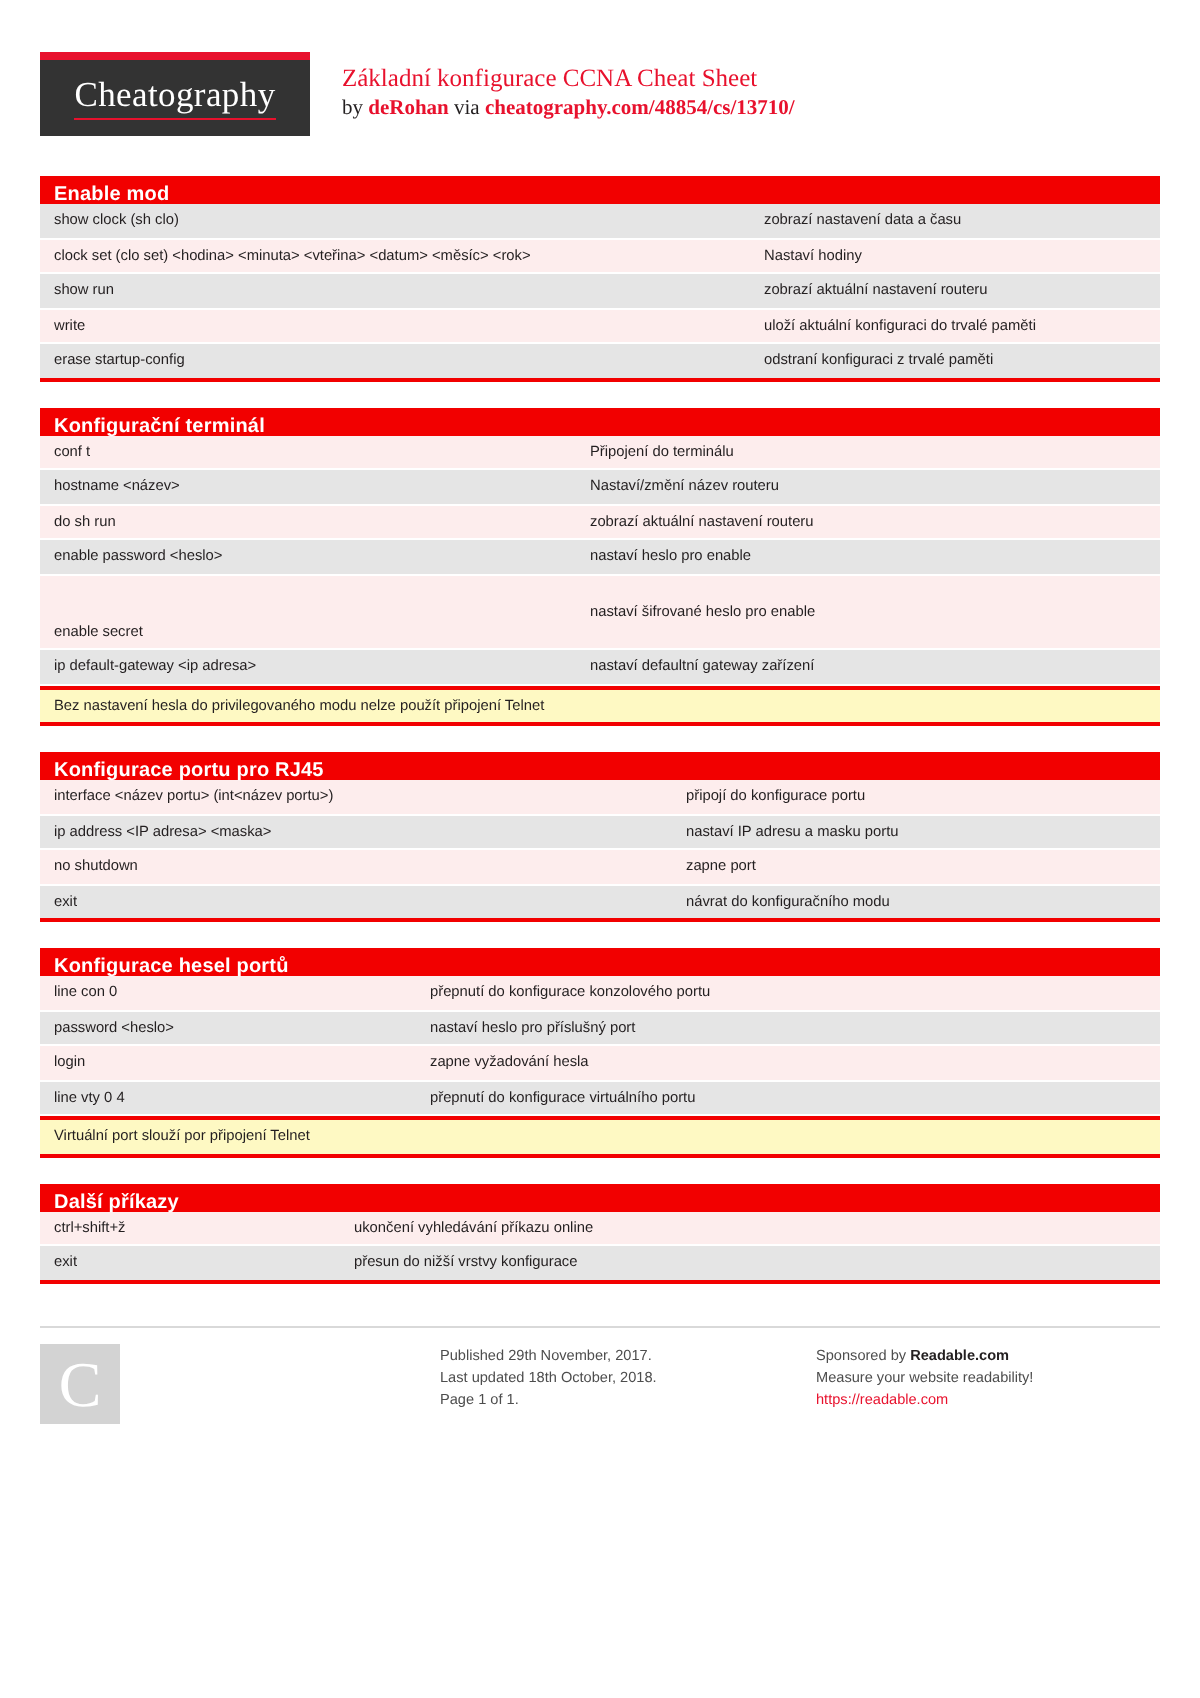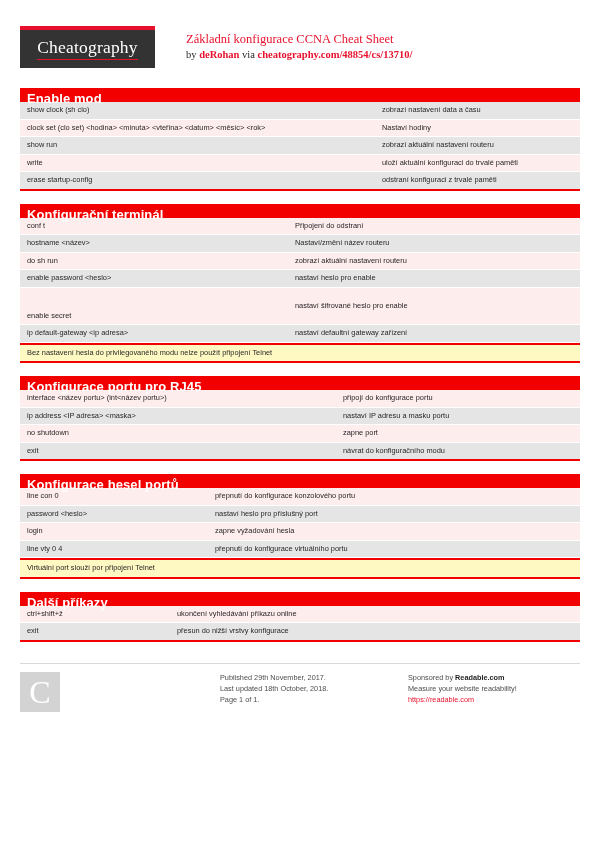--- a/index.html
+++ b/index.html
@@ -36,21 +36,21 @@
   .logo-text {
     font-family: "Liberation Serif", serif;
     font-size: 17.5px;
     color: #ffffff;
     letter-spacing: 0.2px;
     border-bottom: 1.5px solid #e8112d;
     padding-bottom: 1px;
     line-height: 1.1;
   }
   .titleblock {
-    margin-left: 31px;
+    margin-left: 16px;
     padding-top: 5px;
   }
   .sheet-title {
     font-family: "Liberation Serif", serif;
     font-size: 12.5px;
     color: #e8112d;
     line-height: 1.3;
     margin: 0;
     font-weight: normal;
   }
@@ -66,21 +66,21 @@
 
   
   .table {
     width: 100%;
     margin-bottom: 13px;
     border-collapse: collapse;
   }
   .table-head {
     background: #f20000;
     color: #ffffff;
-    font-size: 13px;
+    font-size: 10px;
     font-weight: bold;
     padding: 4px 6px 4px 7px;
     height: 14px;
     line-height: 1.1;
     letter-spacing: 0.1px;
   }
   .row {
     display: flex;
     font-size: 7.4px;
     color: #231f20;
@@ -184,21 +184,21 @@
             <div class="cell c1" style="flex-basis: 355px; width: 355px;">erase startup-config</div>
             <div class="cell c2">odstraní konfiguraci z trvalé paměti</div>
           </div>
         </div>
       </div>
       <div class="table">
         <div class="table-head">Konfigurační terminál</div>
         <div>
           <div class="row odd">
             <div class="cell c1" style="flex-basis: 268px; width: 268px;">conf t</div>
-            <div class="cell c2">Připojení do odstraní</div>
+            <div class="cell c2">Připojení do terminálu</div>
           </div>
           <div class="row even">
             <div class="cell c1" style="flex-basis: 268px; width: 268px;">hostname &lt;název&gt;</div>
             <div class="cell c2">Nastaví/změní název routeru</div>
           </div>
           <div class="row odd">
             <div class="cell c1" style="flex-basis: 268px; width: 268px;">do sh run</div>
             <div class="cell c2">zobrazí aktuální nastavení routeru</div>
           </div>
           <div class="row even">

